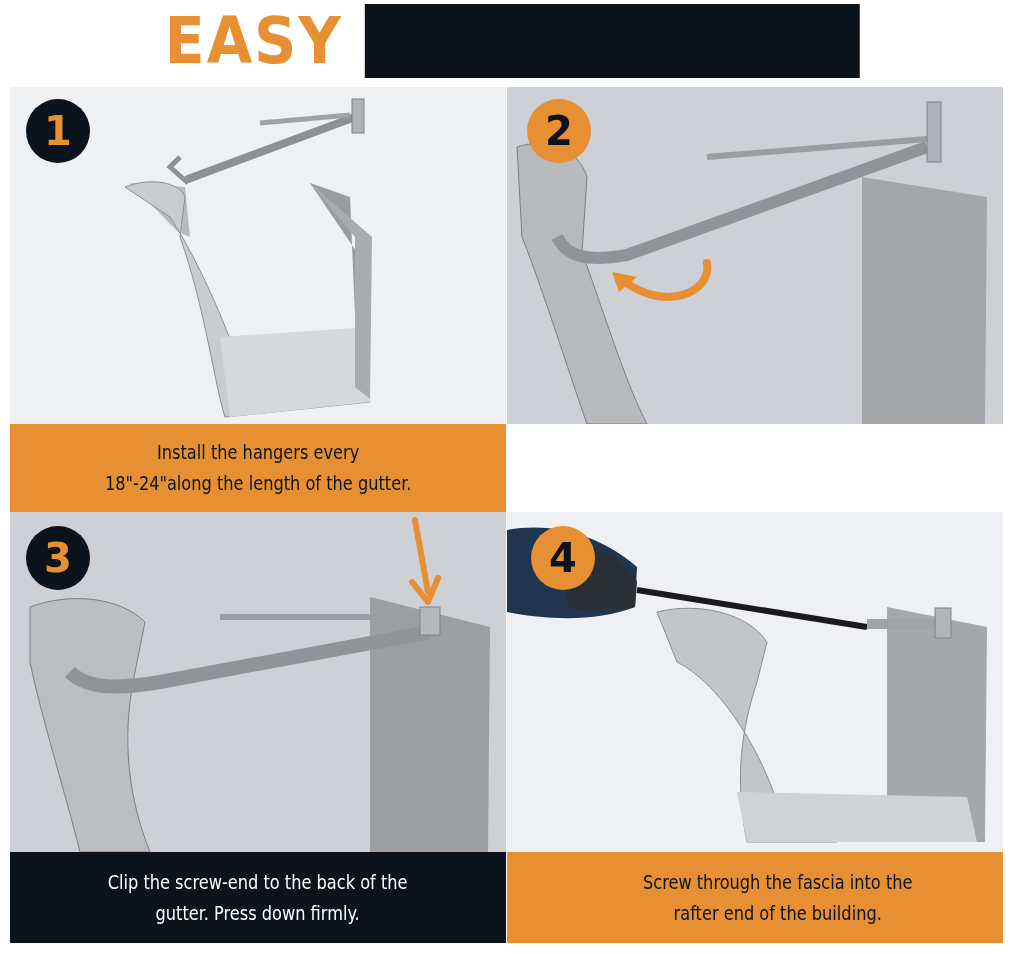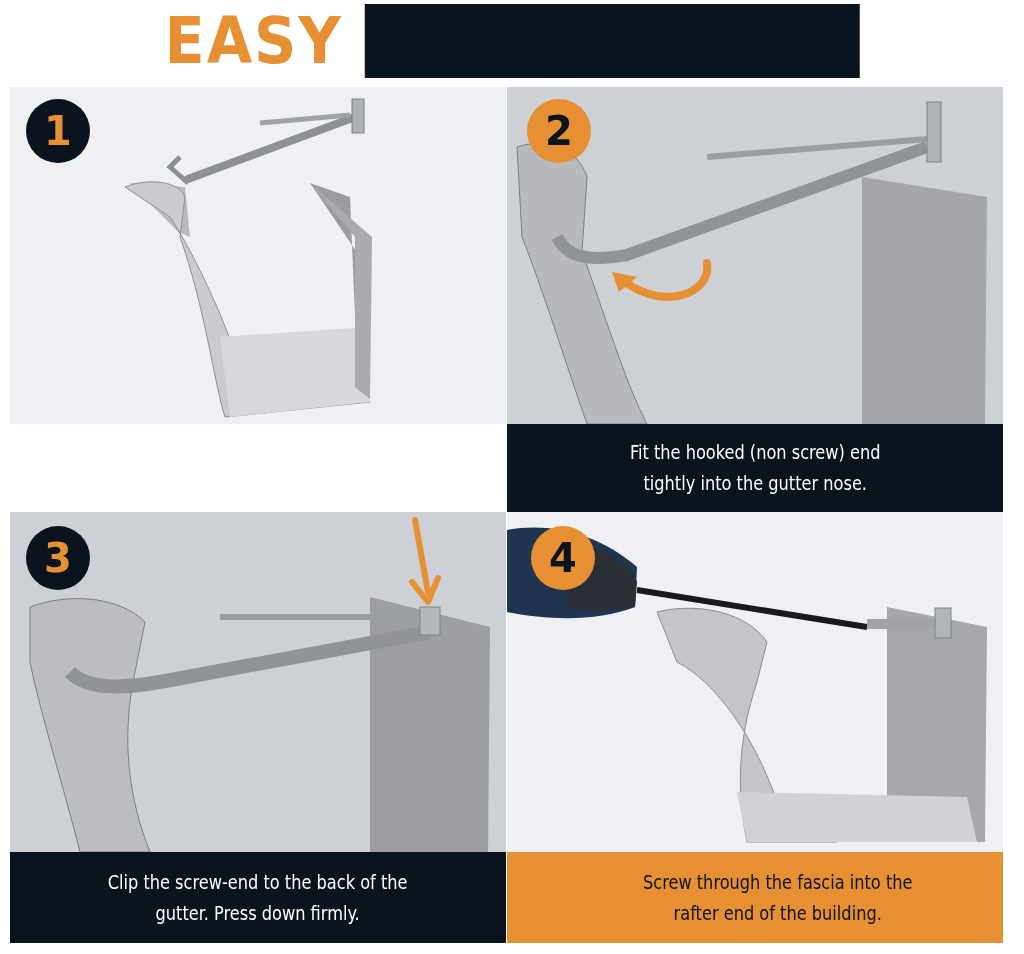--- a/index.html
+++ b/index.html
@@ -51,42 +51,42 @@
         <polygon points="300,96 345,150 345,300 360,312 362,150" fill="#a9abaf"></polygon>
         <line x1="178" y1="92" x2="345" y2="30" stroke="#8d9095" stroke-width="8" stroke-linecap="round"></line>
         <path d="M170,70 L160,80 L178,96" fill="none" stroke="#8d9095" stroke-width="5"></path>
         <line x1="250" y1="36" x2="340" y2="28" stroke="#9fa2a6" stroke-width="5"></line>
         <rect x="342" y="12" width="12" height="34" fill="#aeb1b5" stroke="#7f8287"></rect>
       </svg>
     </div>
     <div class="badge b-dark" style="left:16px; top:12px;">
       <span>1</span>
     </div>
+    <div class="cap orange" style="top:337px; height:88px;">
+      <div>
+        <span>Install the hangers every</span>
+        <span>18"-24"along the length of the gutter.</span>
+      </div>
+    </div>
   </div>
 
   <div class="panel" style="left:497px; top:0; height:425px;">
     <div class="img" style="height:337px; background:#cdd0d4;">
       <svg width="496" height="337" viewBox="0 0 496 337">
         <polygon points="355,90 480,110 478,337 355,337" fill="#a4a6aa"></polygon>
         <path d="M10,60 C40,50 70,60 80,90 L75,165 C95,220 120,300 140,337 L80,337 C60,280 35,200 15,150 Z" fill="#b7b9bd" stroke="#7b7e82"></path>
         <path d="M50,150 C60,170 80,175 120,168 L420,60" fill="none" stroke="#909397" stroke-width="12"></path>
         <line x1="200" y1="70" x2="420" y2="52" stroke="#9a9da1" stroke-width="6"></line>
         <rect x="420" y="15" width="14" height="60" fill="#aeb1b5" stroke="#7f8287"></rect>
         <path d="M200,176 C205,205 160,225 118,195" fill="none" stroke="#e68f33" stroke-width="8" stroke-linecap="round"></path>
         <polygon points="105,185 130,190 112,205" fill="#e68f33"></polygon>
       </svg>
     </div>
     <div class="badge b-orange" style="left:20px; top:12px;">
       <span>2</span>
-    </div>
-    <div class="cap dark" style="top:337px; height:88px;">
-      <div>
-        <span>Fit the hooked (non screw) end</span>
-        <span>tightly into the gutter nose.</span>
-      </div>
     </div>
   </div>
 
   <div class="panel" style="left:0; top:425px; height:431px;">
     <div class="img" style="height:340px; background:#cdd0d4;">
       <svg width="496" height="340" viewBox="0 0 496 340">
         <polygon points="360,85 480,115 478,340 360,340" fill="#9c9ea2"></polygon>
         <path d="M20,95 C60,80 110,85 135,110 L125,160 C110,230 120,290 140,340 L70,340 C55,280 30,200 20,150 Z" fill="#bbbdc1" stroke="#7b7e82"></path>
         <path d="M60,160 C80,180 120,175 150,170 L420,120" fill="none" stroke="#909397" stroke-width="14"></path>
         <line x1="210" y1="105" x2="420" y2="105" stroke="#9a9da1" stroke-width="6"></line>

